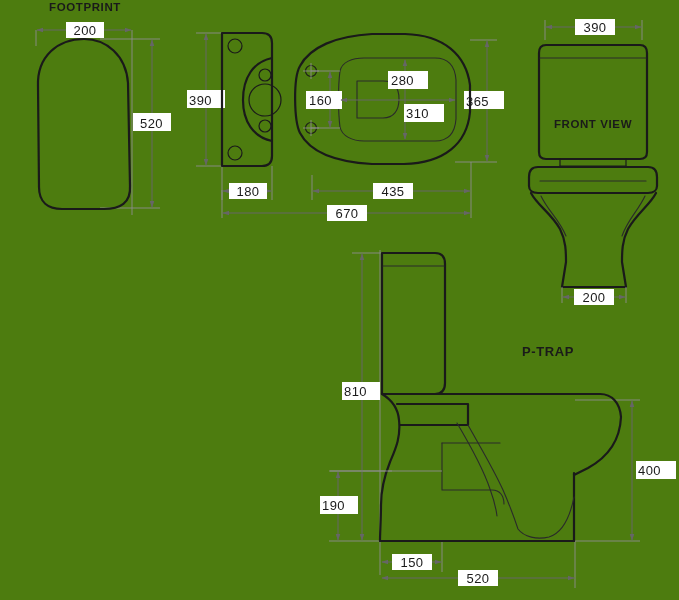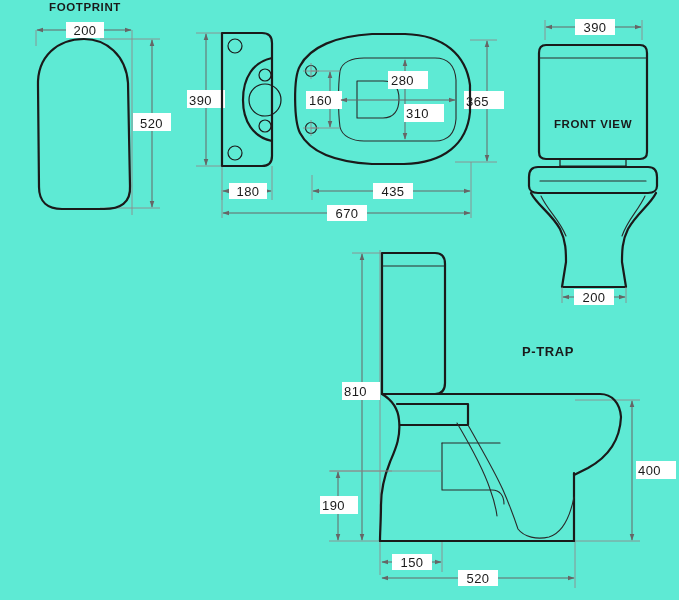--- a/index.html
+++ b/index.html
@@ -12,21 +12,21 @@
     width: 679px;
     height: 600px;
     font-family: "Liberation Sans", sans-serif;
     color: #1a1a1a;
     overflow: hidden;
   }
   #drawing-root {
     position: relative;
     width: 679px;
     height: 600px;
-    background: #5eead4;
+    background: #4d7c0f;
   }
   svg#tech-drawing {
     display: block;
     width: 679px;
     height: 600px;
   }
   
   .outline {
     fill: none;
     stroke: #1a1a1a;

